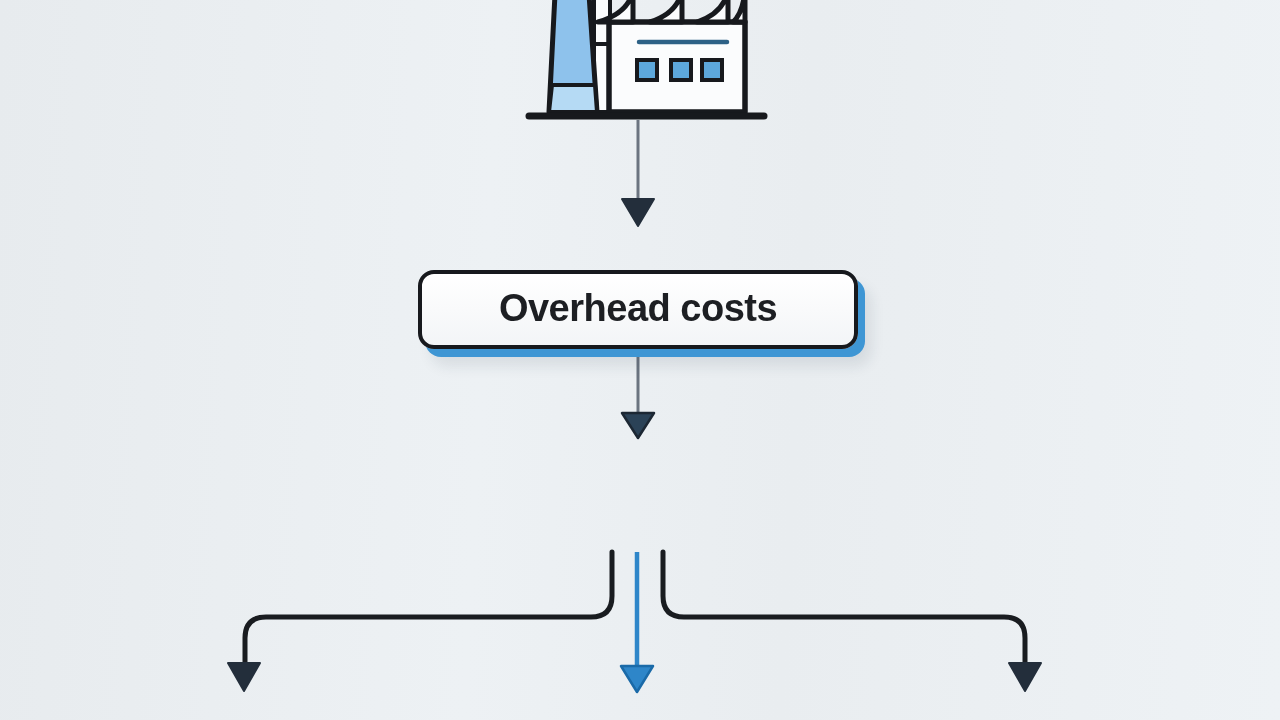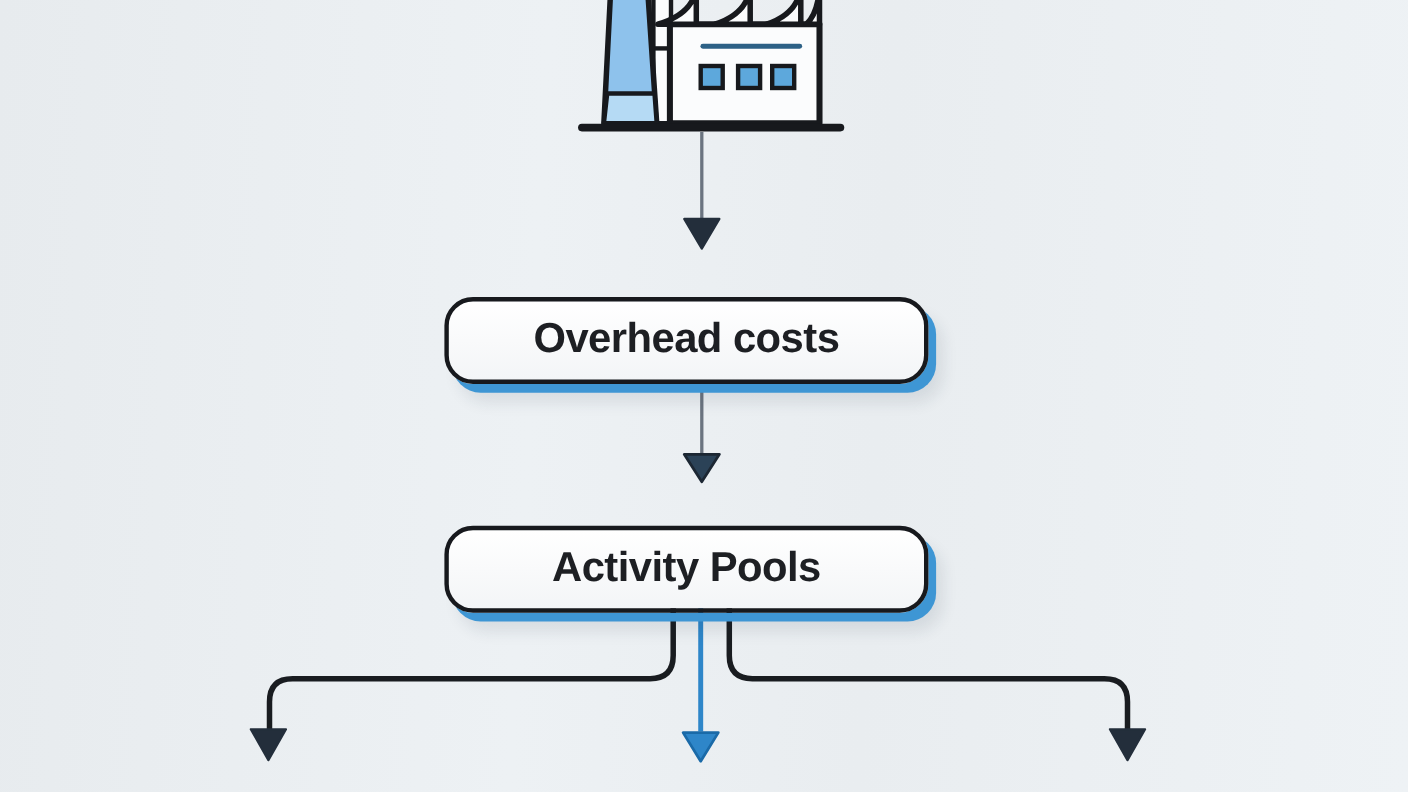--- a/index.html
+++ b/index.html
@@ -22,26 +22,26 @@
   .flow-svg {
     position: absolute;
     left: 0;
     top: 0;
     width: 1280px;
     height: 720px;
     display: block;
   }
   .node-box {
     position: absolute;
-    left: 404px;
+    left: 418px;
     width: 440px;
     height: 79px;
     box-sizing: border-box;
     border: 4px solid var(--box-border, #17191d);
-    border-radius: 26px;
+    border-radius: 16px;
     background: linear-gradient(180deg, #ffffff 0%, #f3f5f7 100%);
     box-shadow: 7px 8px 0 var(--box-shadow-blue, #3e96d4),
                 13px 17px 14px rgba(30, 50, 70, 0.10);
     display: flex;
     align-items: center;
     justify-content: center;
   }
   .node-box.overhead { top: 270px; }
   .node-box.activity { top: 478px; }
   .node-label {
@@ -120,17 +120,14 @@
     <g>
       <path class="black-branch" d="M663,552 L663,596 Q663,617 684,617 L1004,617 Q1025,617 1025,638 L1025,664" stroke-width="5" stroke-linecap="round"></path>
       <polygon class="dark-head" points="1009,663 1041,663 1025,691" stroke-width="2" stroke-linejoin="round"></polygon>
     </g>
   </svg>
 
   <div class="node-box overhead">
     <span class="node-label">Overhead costs</span>
   </div>
 
-  <div class="node-box activity">
-    <span class="node-label">Activity Pools</span>
-  </div>
 
 </div>
 
 </body></html>

